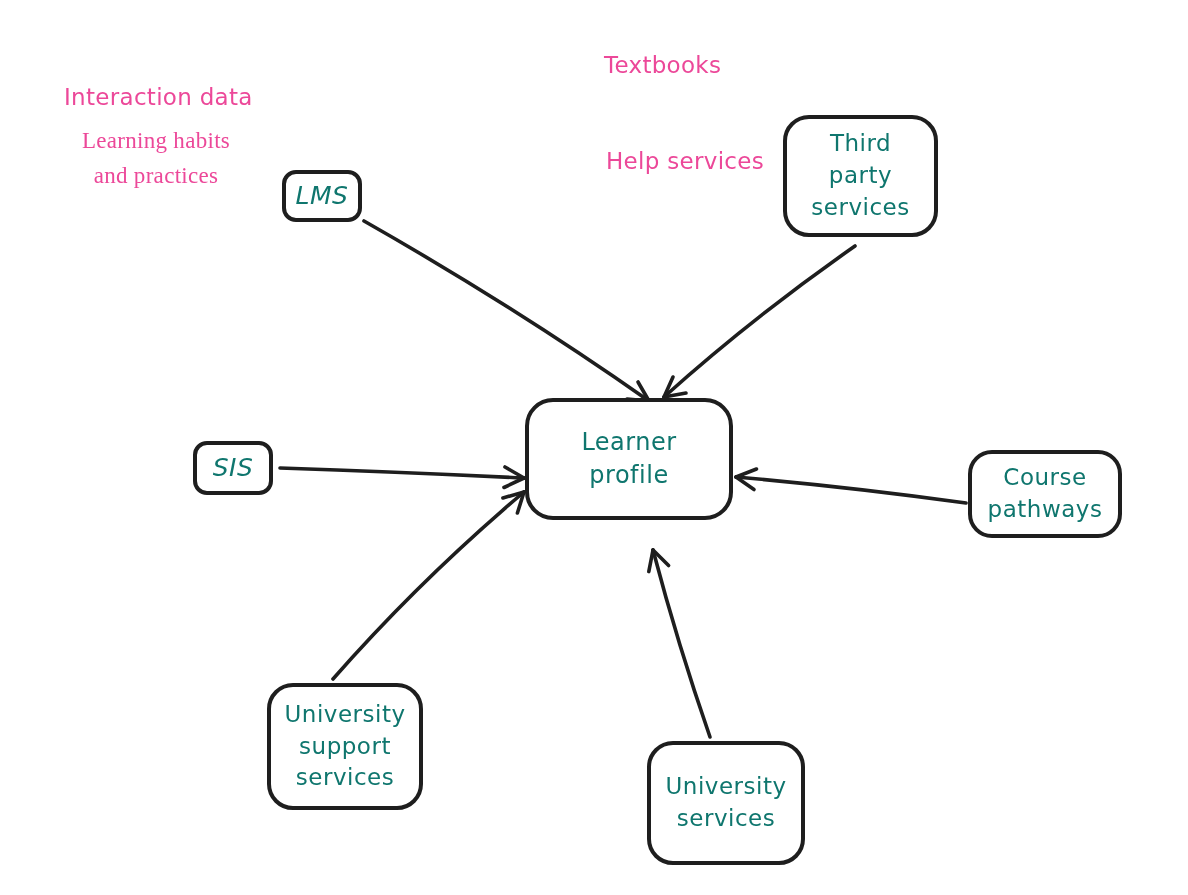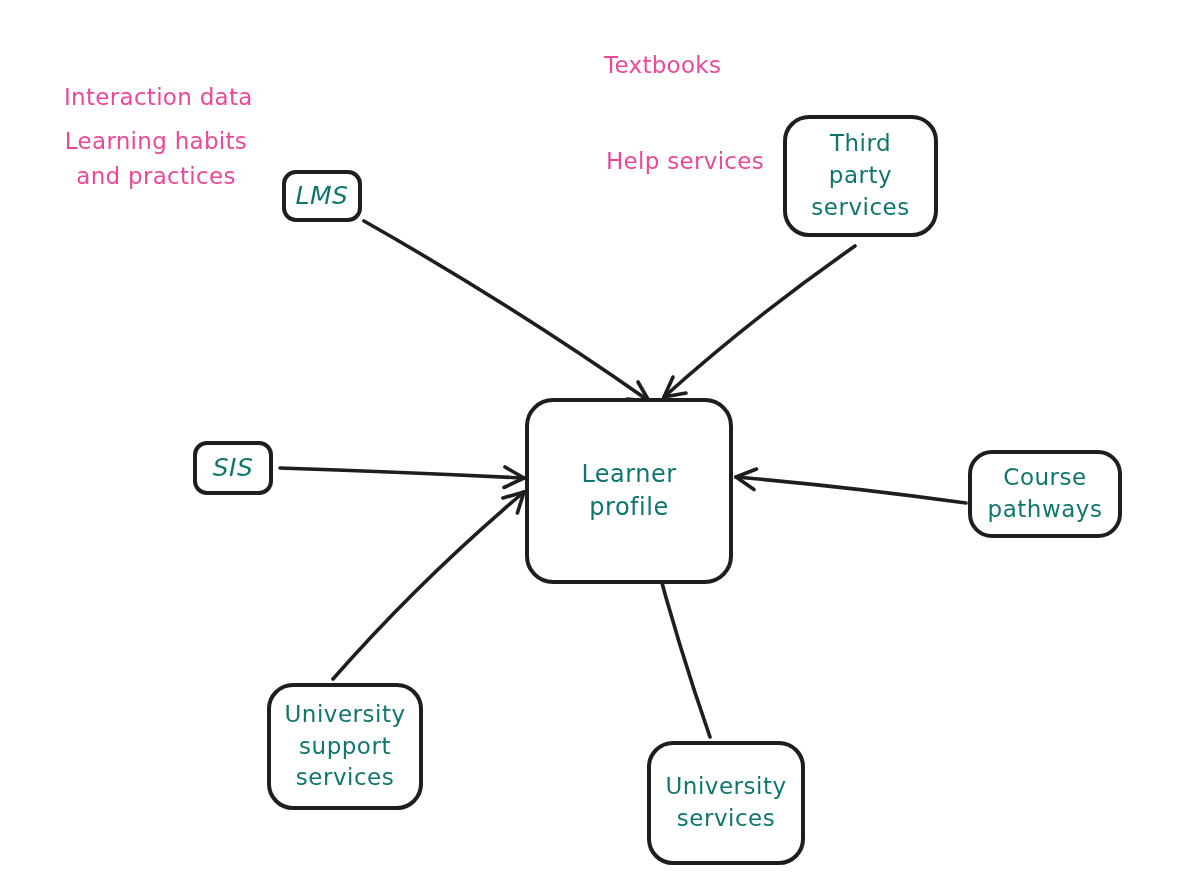--- a/index.html
+++ b/index.html
@@ -90,29 +90,29 @@
     </g>
     <g>
       <path d="M710 737 Q678 645 653 550"></path>
       <path d="M653 550 L668.6 565.5"></path>
       <path d="M653 550 L648.8 571.6"></path>
     </g>
   </svg>
 
   <div class="annotation" style="left:64px; top:80px;">Interaction data</div>
 
-  <div class="annotation centered" style="left:58px; top:124px; width:196px;">Learning habits
+  <div class="annotation centered" style="left:58px; top:124px; width:196px;font-family:Liberation Serif, serif;">Learning habits
 and practices</div>
 
   <div class="annotation" style="left:604px; top:48px;">Textbooks</div>
 
 
   <div class="annotation" style="left:606px; top:144px;">Help services</div>
 
-  <div class="node" style="left:525px; top:398px; width:208px; height:186px; border-radius:28px;">
+  <div class="node" style="left:525px; top:398px; width:208px; height:122px; border-radius:28px;">
     <span class="node-label font-mid">Learner
 profile</span>
   </div>
 
   <div class="node" style="left:282px; top:170px; width:80px; height:52px; border-radius:14px;">
     <span class="node-label font-tag">LMS</span>
   </div>
 
   <div class="node" style="left:783px; top:115px; width:155px; height:122px; border-radius:26px;">
     <span class="node-label font-small">Third

